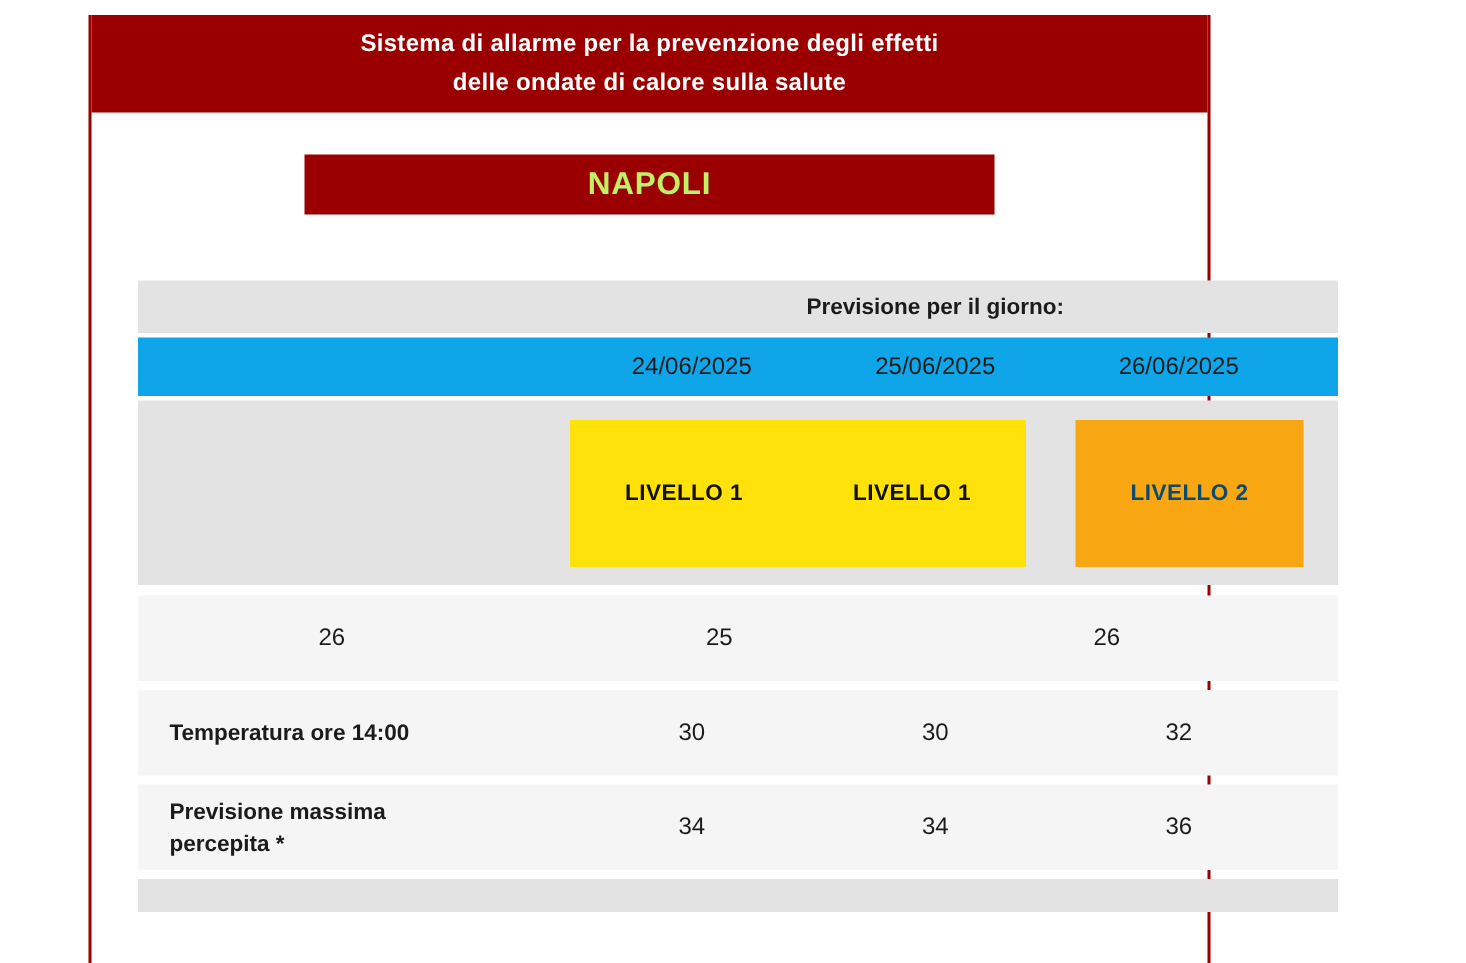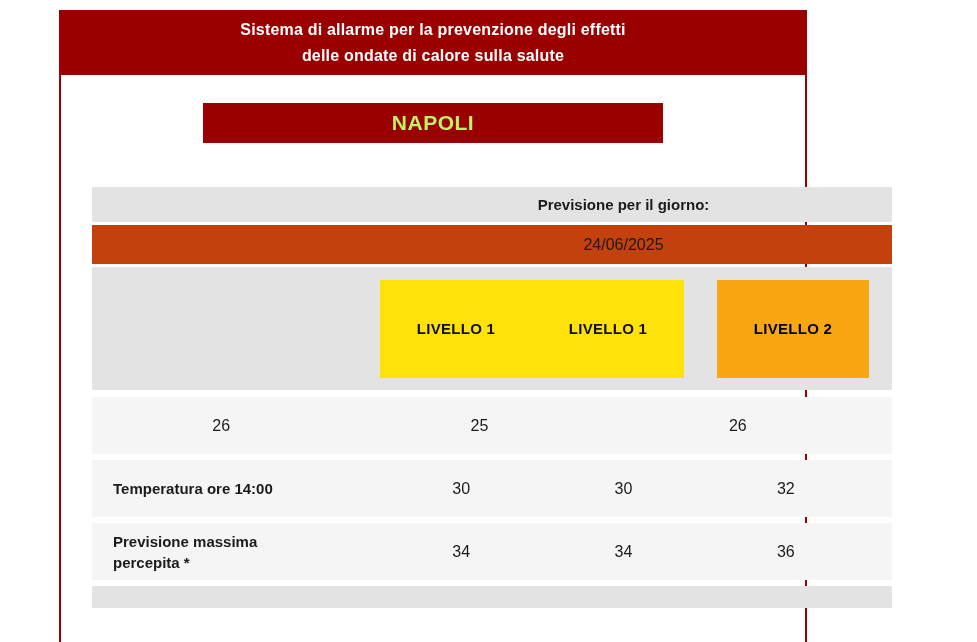--- a/index.html
+++ b/index.html
@@ -77,21 +77,21 @@
     font-weight: bold;
     font-size: 15px;
   }
   .r-head {
     height: 35px;
     background: #e3e3e3;
     margin-bottom: 3px;
   }
   .r-dates {
     height: 39px;
-    background: #c2410c;
+    background: #0ea5e9;
     margin-bottom: 3px;
     font-size: 16px;
   }
   .r-levels {
     height: 123px;
     background: #e3e3e3;
     margin-bottom: 7px;
   }
   .level-box {
     width: 152px;
@@ -140,32 +140,34 @@
   <div class="forecast-table">
 
     <div class="trow r-head">
       <div class="label-cell"></div>
       <div class="span-cell">Previsione per il giorno:</div>
     </div>
 
     <div class="trow r-dates">
       <div class="label-cell"></div>
       <div class="data-cell">24/06/2025</div>
+      <div class="data-cell">25/06/2025</div>
+      <div class="data-cell">26/06/2025</div>
     </div>
 
     <div class="trow r-levels">
       <div class="label-cell"></div>
       <div class="data-cell">
         <div class="level-box" style="background-color: rgb(255, 226, 10); color: rgb(17, 17, 0);">LIVELLO 1</div>
       </div>
       <div class="data-cell">
         <div class="level-box" style="background-color: rgb(255, 226, 10); color: rgb(17, 17, 0);">LIVELLO 1</div>
       </div>
       <div class="data-cell">
-        <div class="level-box" style="background-color: rgb(248, 166, 17); color: #000000; margin-left: 33px;">LIVELLO 2</div>
+        <div class="level-box" style="background-color: rgb(248, 166, 17); color: #0c4a6e; margin-left: 33px;">LIVELLO 2</div>
       </div>
     </div>
 
     <div class="trow r-data">
       <div class="data-cell">26</div>
       <div class="data-cell">25</div>
       <div class="data-cell">26</div>
     </div>
 
     <div class="trow r-data">

